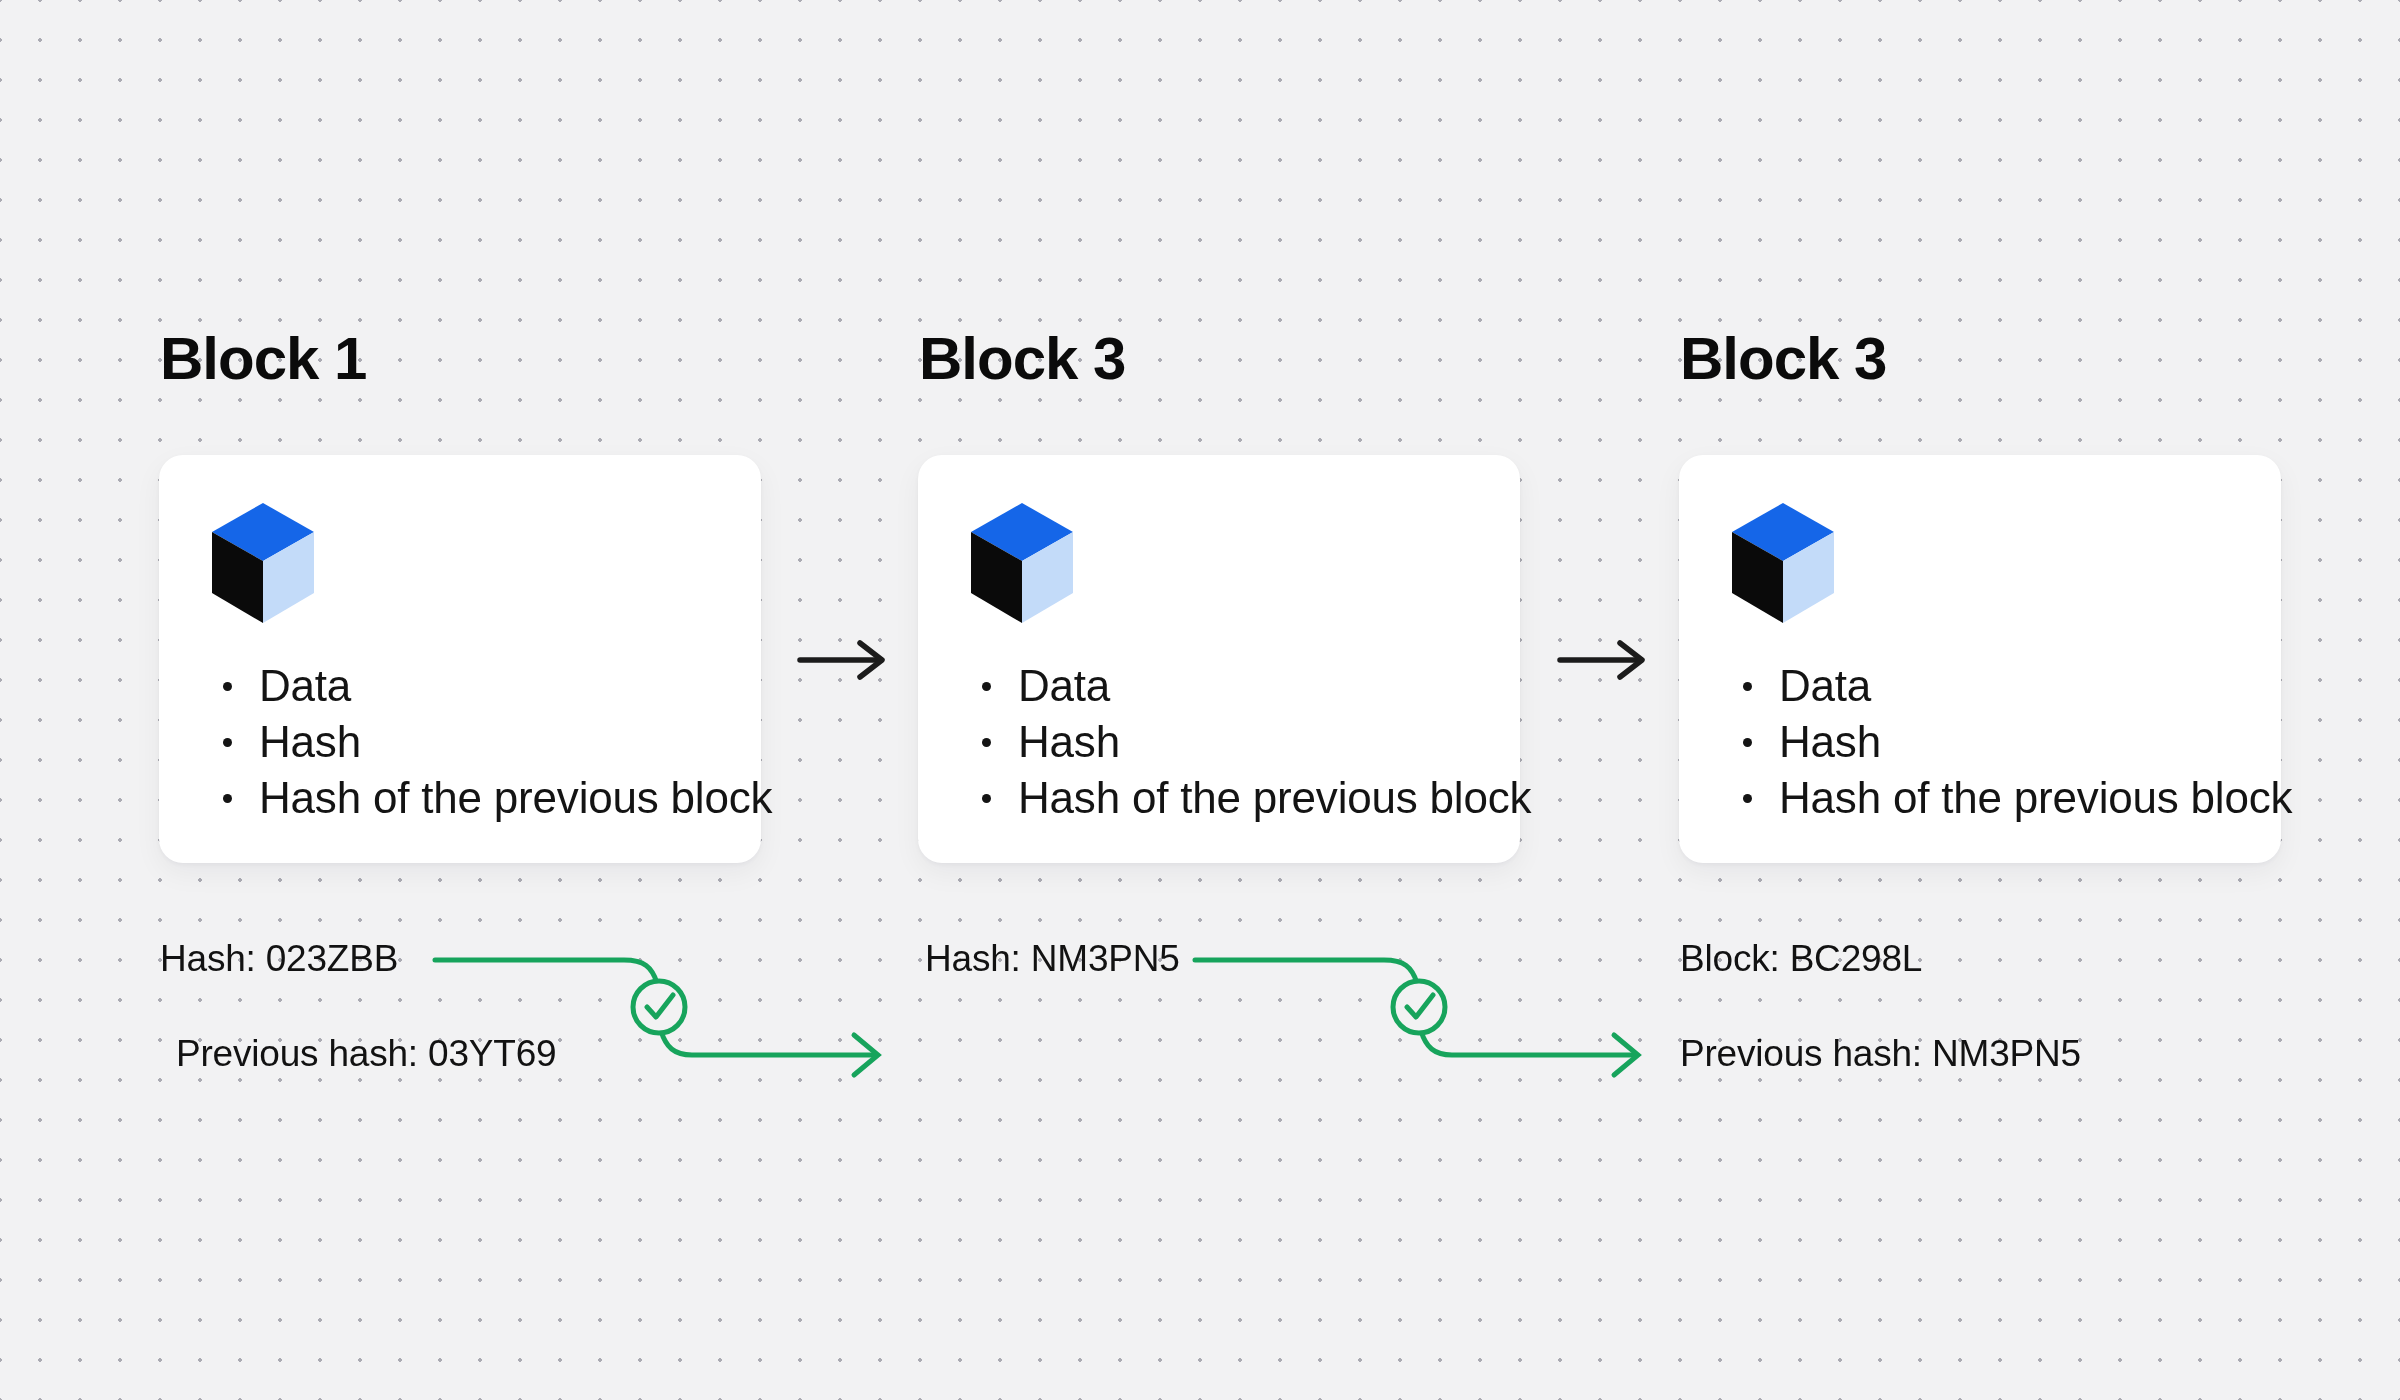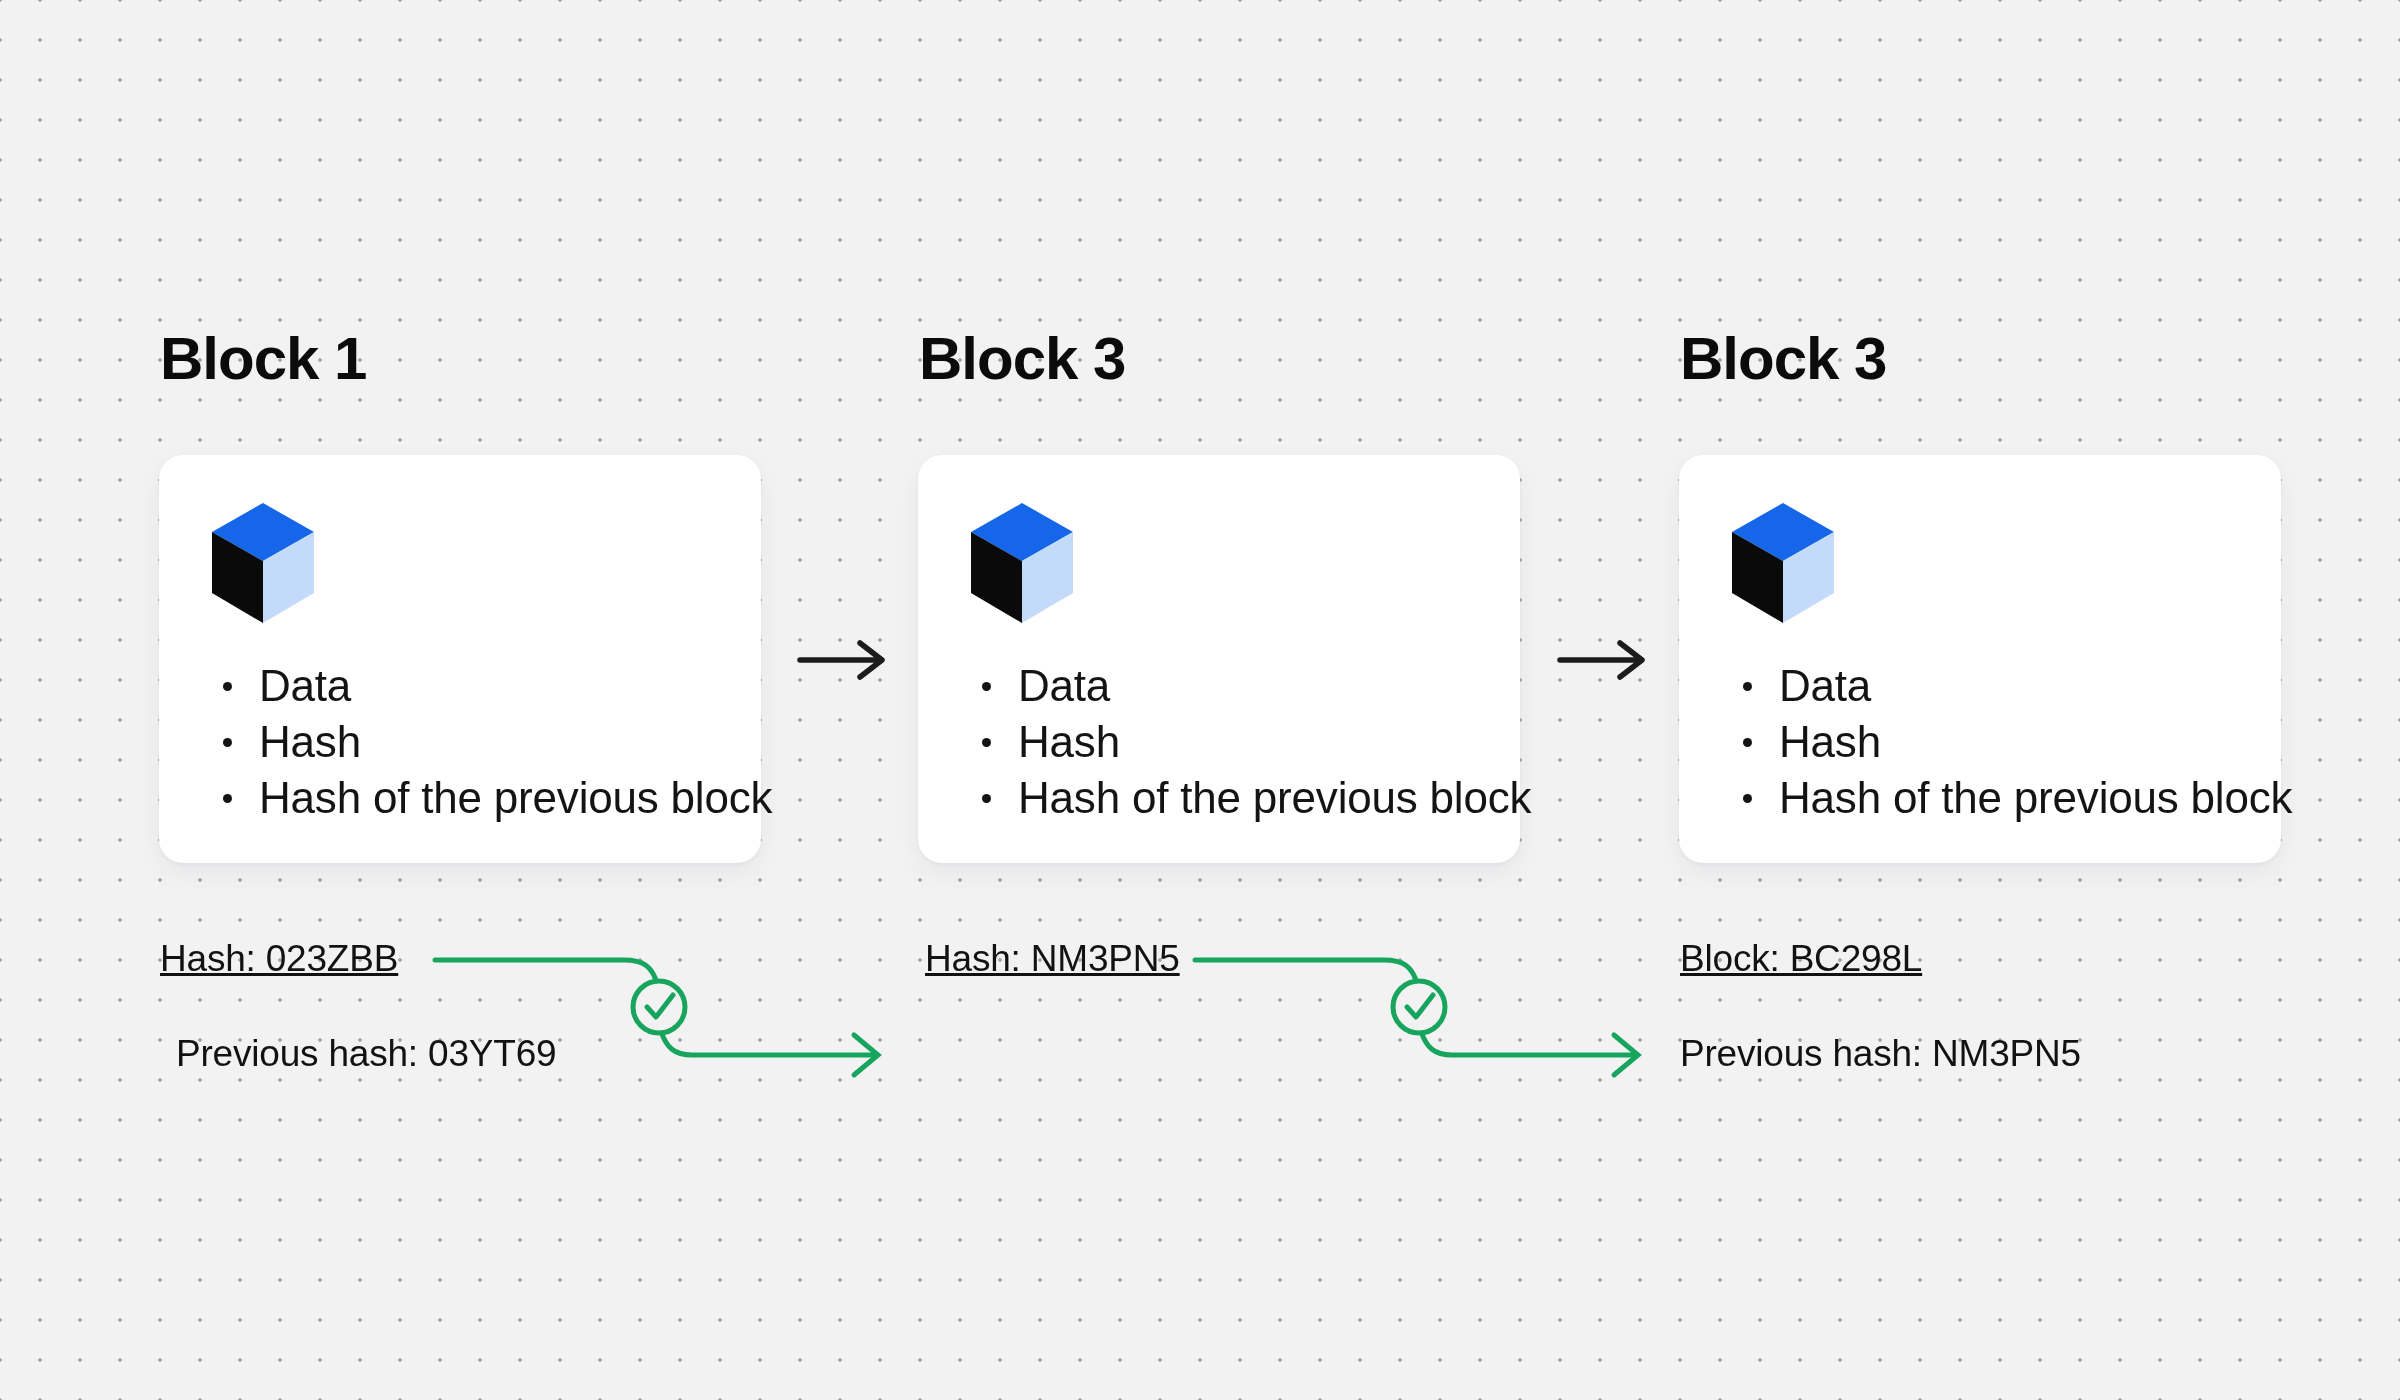--- a/index.html
+++ b/index.html
@@ -40,21 +40,21 @@
     letter-spacing:-0.2px;white-space:nowrap;
   }
   .bullet{
     flex:0 0 auto;width:9px;height:9px;border-radius:50%;
     background:var(--text);margin-right:27px;
   }
   .hash-line{
     position:absolute;font-size:37px;line-height:46px;letter-spacing:-0.2px;
     white-space:nowrap;color:#121212;
   }
-  .hash-line.h1{top:936px;text-decoration:underline;}
+  .hash-line.h1{top:936px;}
   .hash-line.h2{top:1031px;}
   .conn{position:absolute;top:930px;width:460px;height:170px;}
   .conn .wire{fill:none;stroke:var(--green);stroke-width:5;stroke-linecap:round;}
   .conn .ring{fill:var(--bg);stroke:var(--green);stroke-width:5;}
   .conn .tick{fill:none;stroke:var(--green);stroke-width:5;stroke-linecap:round;stroke-linejoin:round;}
   .arrow-svg{position:absolute;top:638px;width:92px;height:44px;}
   .arrow-svg path{fill:none;stroke:var(--arrow);stroke-width:5.5;stroke-linecap:round;stroke-linejoin:round;}
 </style>
 </head>
 <body>

